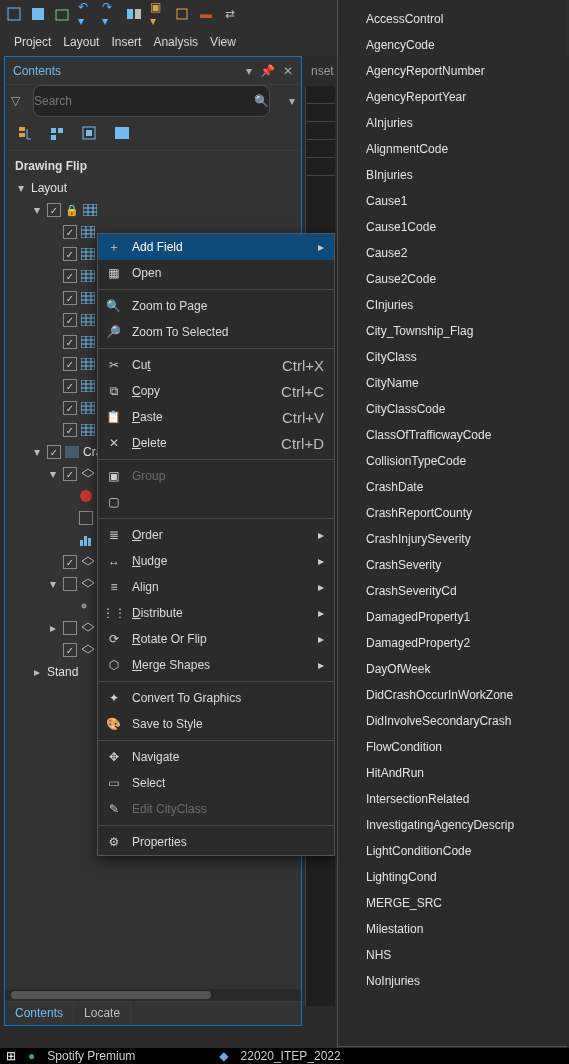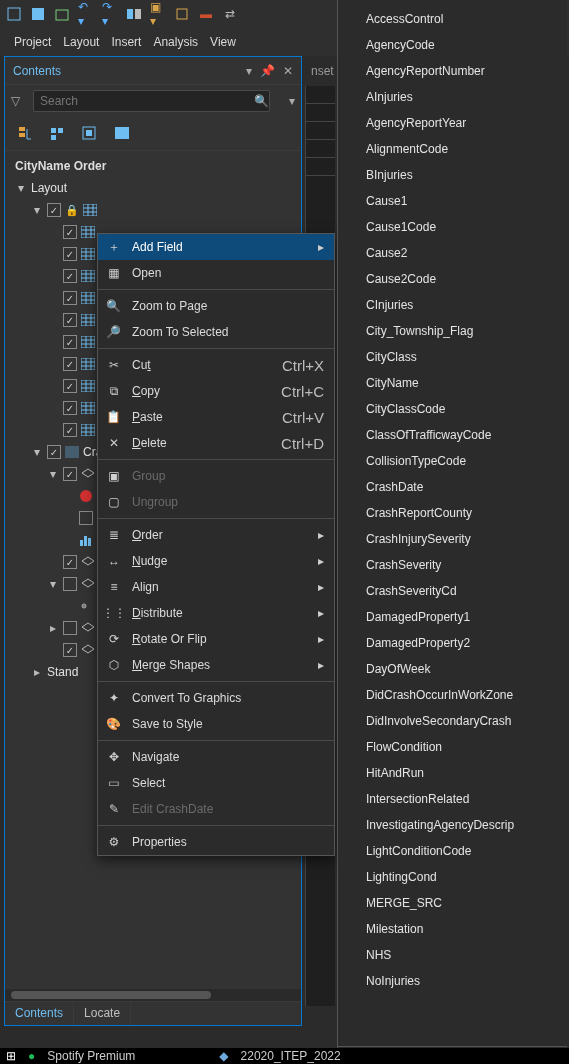--- a/index.html
+++ b/index.html
@@ -10,21 +10,21 @@
 .tb-icon { width: 16px; height: 16px; display:inline-flex; align-items:center; justify-content:center; color:#bbb; }
 .menubar { height: 28px; background: #2f2f2f; display:flex; align-items:center; gap: 12px; padding: 0 14px; color:#dadada; }
 .menubar span { cursor:default; }
 
 
 .contents-pane { position:absolute; left:4px; top:56px; width: 298px; height: 970px; border:1px solid #0078d4; background:#333; display:flex; flex-direction:column; }
 .cp-titlebar { height:28px; display:flex; align-items:center; padding:0 8px; color:#6fbef2; font-size:14px; border-bottom:1px solid #3d3d3d; }
 .cp-titlebar .tools { margin-left:auto; display:flex; gap:8px; color:#aaa; }
 .cp-search { height:32px; display:flex; align-items:center; padding:4px 6px; gap:6px; }
 .cp-search .filter { width:16px; color:#aaa; }
-.cp-search input { flex:1; height:22px; background:#242424; border:1px solid #4a4a4a; color:#ccc; padding:0 6px; border-radius:2px; }
+.cp-search input { flex:1; height:32px; background:#242424; border:1px solid #4a4a4a; color:#ccc; padding:0 0; border-radius:8px; }
 .cp-search .mag { color:#aaa; margin-left:-22px; }
 
 .cp-icons { height:34px; display:flex; align-items:center; gap:10px; padding:0 10px; border-bottom:1px solid #3a3a3a; }
 .cp-icons .i { width:22px; height:22px; display:flex; align-items:center; justify-content:center; }
 
 .cp-heading { padding:8px 10px 4px 10px; font-weight:600; color:#ddd; }
 
 .tree { flex:1; overflow:auto; padding-left:4px; }
 .tree-row { height:22px; display:flex; align-items:center; gap:4px; padding-right:6px; }
 .tree-row .expander { width:12px; text-align:center; color:#bbb; }
@@ -161,21 +161,21 @@
           <rect x="2" y="2" width="12" height="12" fill="none" stroke="#6fbef2"></rect>
           <rect x="5" y="5" width="6" height="6" fill="#6fbef2"></rect>
         </svg>
       </span>
     <span class="i">
         <svg width="18" height="18">
           <rect x="2" y="2" width="14" height="12" fill="#6fbef2"></rect>
         </svg>
       </span>
   </div>
-  <div class="cp-heading">CityName Order</div>
+  <div class="cp-heading">Drawing Flip</div>
   <div class="tree" id="tree">
       <div class="tree-row indent-0">
         <span class="expander">▾</span>
         <span class="label">Layout</span>
       </div>
       <div class="tree-row indent-1">
         <span class="expander">▾</span>
         <span class="cb">✓</span>
         <span class="lock">🔒</span>
         <span class="rowicon">
@@ -477,21 +477,20 @@
       <span class="ci-label"><span class="ul">D</span>elete</span>
       <span class="ci-shortcut">Ctrl+D</span>
     </div>
     <div class="ctx-sep"></div>
     <div class="ctx-item disabled">
       <span class="ci-icon">▣</span>
       <span class="ci-label">Group</span>
     </div>
     <div class="ctx-item disabled">
       <span class="ci-icon">▢</span>
-      <span class="ci-label">Ungroup</span>
     </div>
     <div class="ctx-sep"></div>
     <div class="ctx-item">
       <span class="ci-icon">≣</span>
       <span class="ci-label"><span class="ul">O</span>rder</span>
       <span class="ci-sub">▸</span>
     </div>
     <div class="ctx-item">
       <span class="ci-icon">↔</span>
       <span class="ci-label"><span class="ul">N</span>udge</span>
@@ -530,35 +529,35 @@
     <div class="ctx-item">
       <span class="ci-icon">✥</span>
       <span class="ci-label">Navigate</span>
     </div>
     <div class="ctx-item">
       <span class="ci-icon">▭</span>
       <span class="ci-label">Select</span>
     </div>
     <div class="ctx-item disabled">
       <span class="ci-icon">✎</span>
-      <span class="ci-label">Edit CrashDate</span>
+      <span class="ci-label">Edit CityClass</span>
     </div>
     <div class="ctx-sep"></div>
     <div class="ctx-item">
       <span class="ci-icon">⚙</span>
       <span class="ci-label">Properties</span>
     </div>
   </div>
 
 <div class="fields" id="fields">
   <div class="fi">AccessControl</div>
     <div class="fi">AgencyCode</div>
     <div class="fi">AgencyReportNumber</div>
+    <div class="fi">AgencyReportYear</div>
     <div class="fi">AInjuries</div>
-    <div class="fi">AgencyReportYear</div>
     <div class="fi">AlignmentCode</div>
     <div class="fi">BInjuries</div>
     <div class="fi">Cause1</div>
     <div class="fi">Cause1Code</div>
     <div class="fi">Cause2</div>
     <div class="fi">Cause2Code</div>
     <div class="fi">CInjuries</div>
     <div class="fi">City_Township_Flag</div>
     <div class="fi">CityClass</div>
     <div class="fi">CityName</div>

